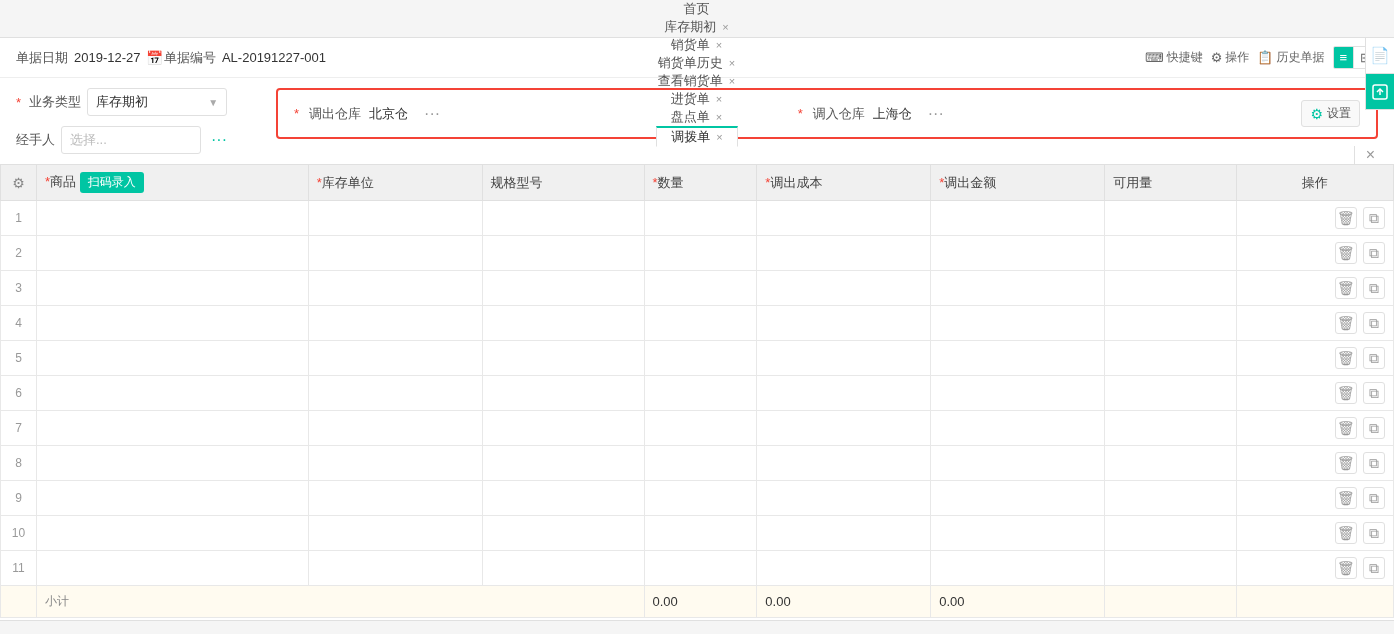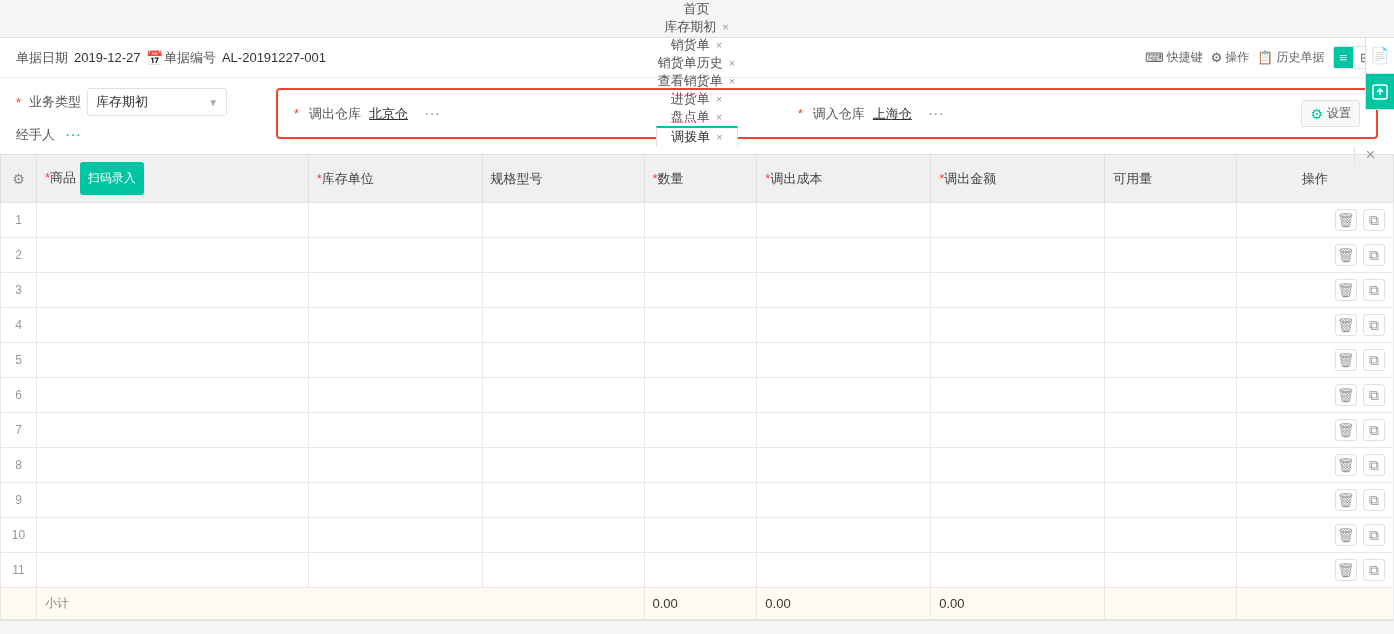--- a/index.html
+++ b/index.html
@@ -124,21 +124,21 @@
       border-radius: 4px;
       padding: 10px 16px;
       display: flex; align-items: center; gap: 40px;
       flex: 1;
     }
     .hb-field {
       display: flex; align-items: center; gap: 8px;
       flex: 1;
     }
     .hb-field-label { font-size: 13px; color: #555; white-space: nowrap; }
-    .hb-field-value { color: #333; font-weight: 500; text-decoration: underline; }
+    .hb-field-value { color: #333; font-weight: 500; }
     .hb-more { color: #999; cursor: pointer; font-size: 16px; margin-left: 8px; }
 
     
     .settings-btn {
       display: flex; align-items: center; gap: 4px;
       border: 1px solid #e0e0e0; border-radius: 3px;
       padding: 4px 8px; cursor: pointer; color: #555; font-size: 12px;
       white-space: nowrap; background: #f9f9f9;
     }
     .settings-icon { color: #00c5a3; font-size: 14px; }
@@ -181,21 +181,21 @@
       cursor: pointer; color: #999; font-size: 14px;
       border: 1px solid #e0e0e0; border-radius: 3px;
       width: 22px; height: 22px;
       display: inline-flex; align-items: center; justify-content: center;
       background: #fff;
     }
 
     .scan-btn {
       background: #00c5a3; color: #fff;
       border: none; border-radius: 3px;
-      padding: 8px 8px; font-size: 12px; cursor: pointer;
+      padding: 2px 8px; font-size: 12px; cursor: pointer;
     }
     .gear-cell {
       text-align: center; width: 36px;
     }
     .gear-icon { color: #888; cursor: pointer; font-size: 14px; }
 
     
     .right-sidebar {
       position: fixed; right: 0; top: 38px;
       display: flex; flex-direction: column; align-items: center;
@@ -305,20 +305,23 @@
       <div class="form-field">
         <span class="required-star">*</span>
         <span class="field-label">业务类型</span>
         <div class="field-select">
           <span>库存期初</span>
           <span class="arrow">▼</span>
         </div>
       </div>
       <div class="form-field">
         <span class="field-label">经手人</span>
+        <div class="field-select">
+          <span class="field-placeholder">选择...</span>
+        </div>
         <span class="field-more">···</span>
       </div>
     </div>
 
     <div class="highlight-box">
       <div class="hb-field">
         <span class="required-star">*</span>
         <span class="hb-field-label">调出仓库</span>
         <span class="hb-field-value">北京仓</span>
         <span class="hb-more">···</span>

